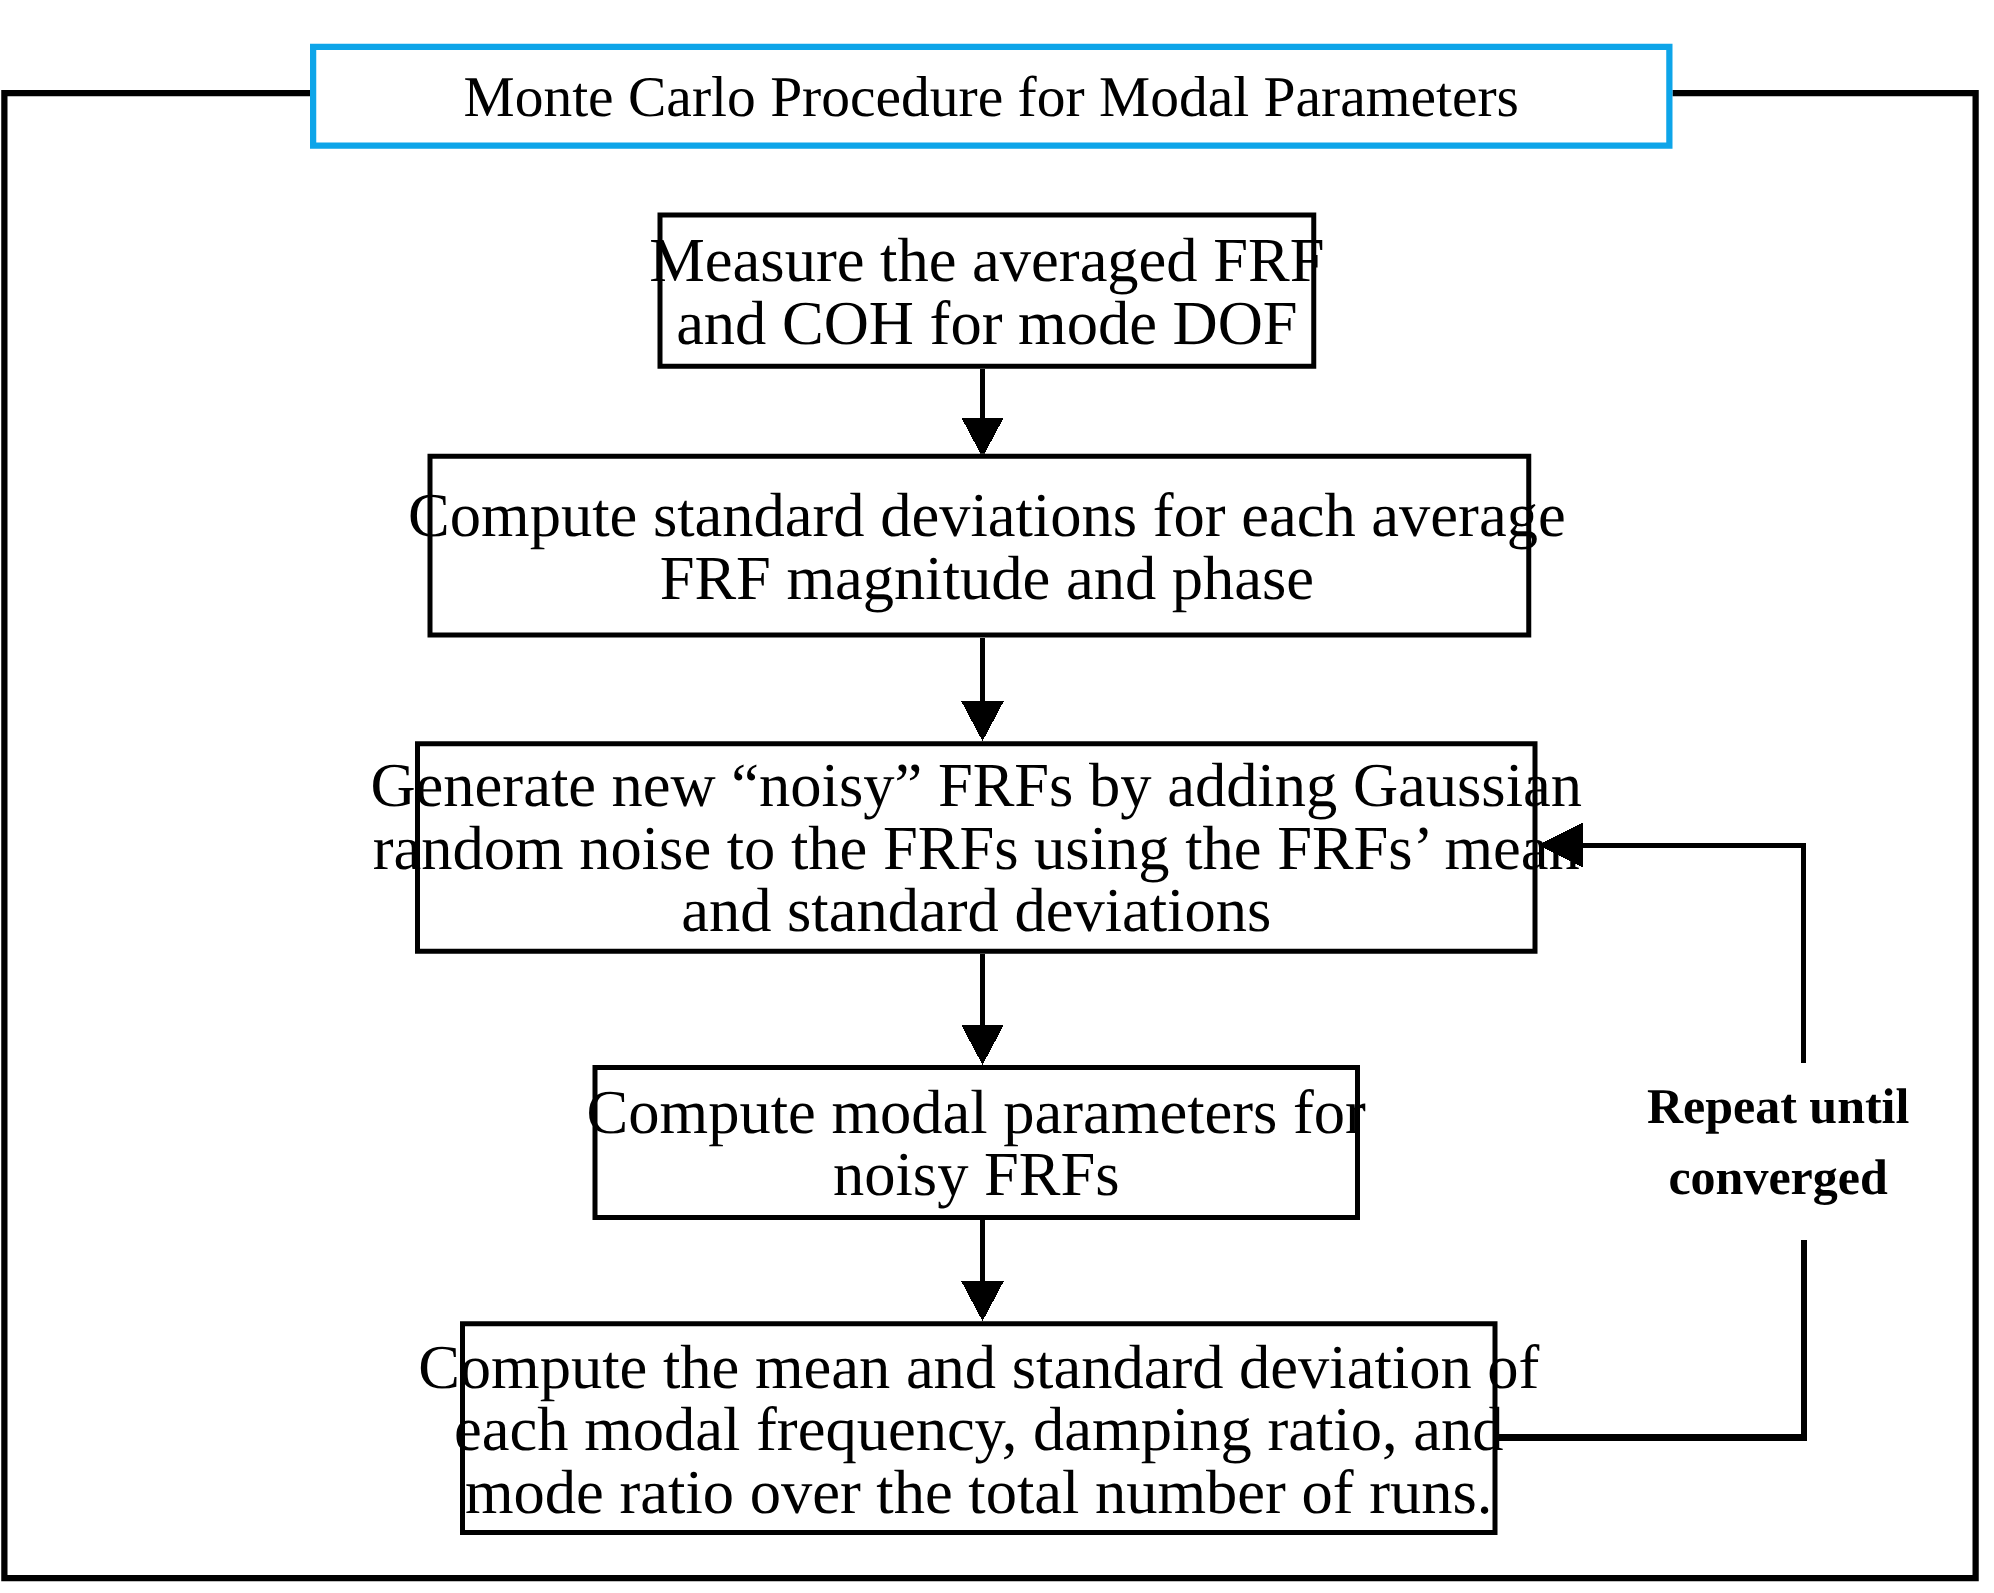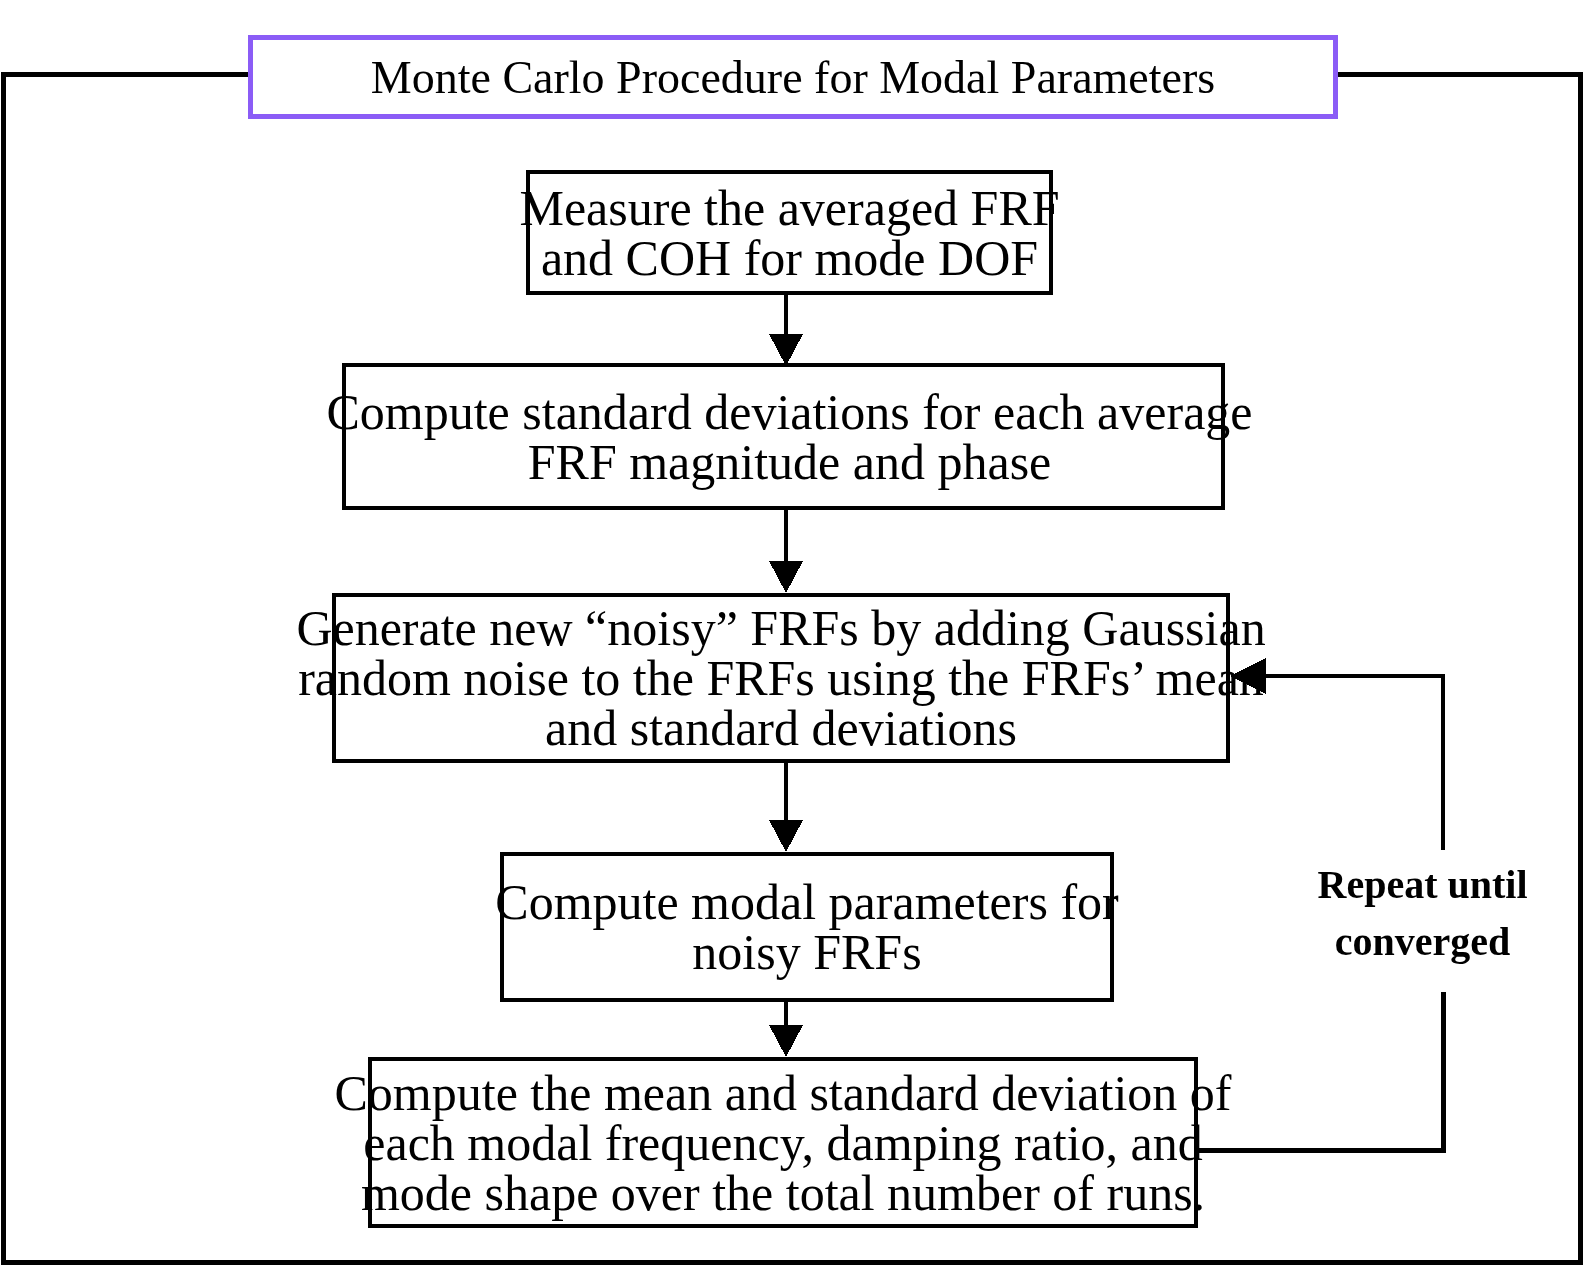--- a/index.html
+++ b/index.html
@@ -25,21 +25,21 @@
     border: 5px solid #000000;
     box-sizing: border-box;
     background: transparent;
   }
   .title-box {
     position: absolute;
     left: 248px;
     top: 35px;
     width: 1090px;
     height: 84px;
-    border: 5px solid #8b5cf6;
+    border: 5px solid #0ea5e9;
     box-sizing: border-box;
     background: #ffffff;
     display: flex;
     align-items: center;
     justify-content: center;
     font-size: 46px;
     white-space: nowrap;
     z-index: 2;
   }
   .step-box {
@@ -53,21 +53,21 @@
     justify-content: center;
     text-align: center;
     font-size: 50px;
     line-height: 50px;
     z-index: 2;
   }
   .step-box .line { white-space: nowrap; }
   #box-measure   { left: 526px; top: 170px; width: 527px; height: 125px; }
   #box-stddev    { left: 342px; top: 363px; width: 883px; height: 147px; padding-left: 12px; }
   #box-noisy     { left: 332px; top: 593px; width: 898px; height: 170px; }
-  #box-modal     { left: 500px; top: 852px; width: 614px; height: 150px; }
+  #box-modal     { left: 474px; top: 852px; width: 614px; height: 124px; }
   #box-stats     { left: 368px; top: 1057px; width: 830px; height: 171px; }
   .overlay {
     position: absolute;
     left: 0;
     top: 0;
     width: 1595px;
     height: 1274px;
     z-index: 1;
   }
   .loop-label {
@@ -111,21 +111,21 @@
   </div>
 
   <div class="step-box" id="box-modal">
     <div class="line">Compute modal parameters for</div>
     <div class="line">noisy FRFs</div>
   </div>
 
   <div class="step-box" id="box-stats">
     <div class="line">Compute the mean and standard deviation of</div>
     <div class="line">each modal frequency, damping ratio, and</div>
-    <div class="line">mode shape over the total number of runs.</div>
+    <div class="line">mode ratio over the total number of runs.</div>
   </div>
 
   <div class="loop-label">
     <div class="line">Repeat until</div>
     <div class="line">converged</div>
   </div>
 
   <svg class="overlay" viewBox="0 0 1595 1274" xmlns="http://www.w3.org/2000/svg" shape-rendering="crispEdges">
 
     <g>

